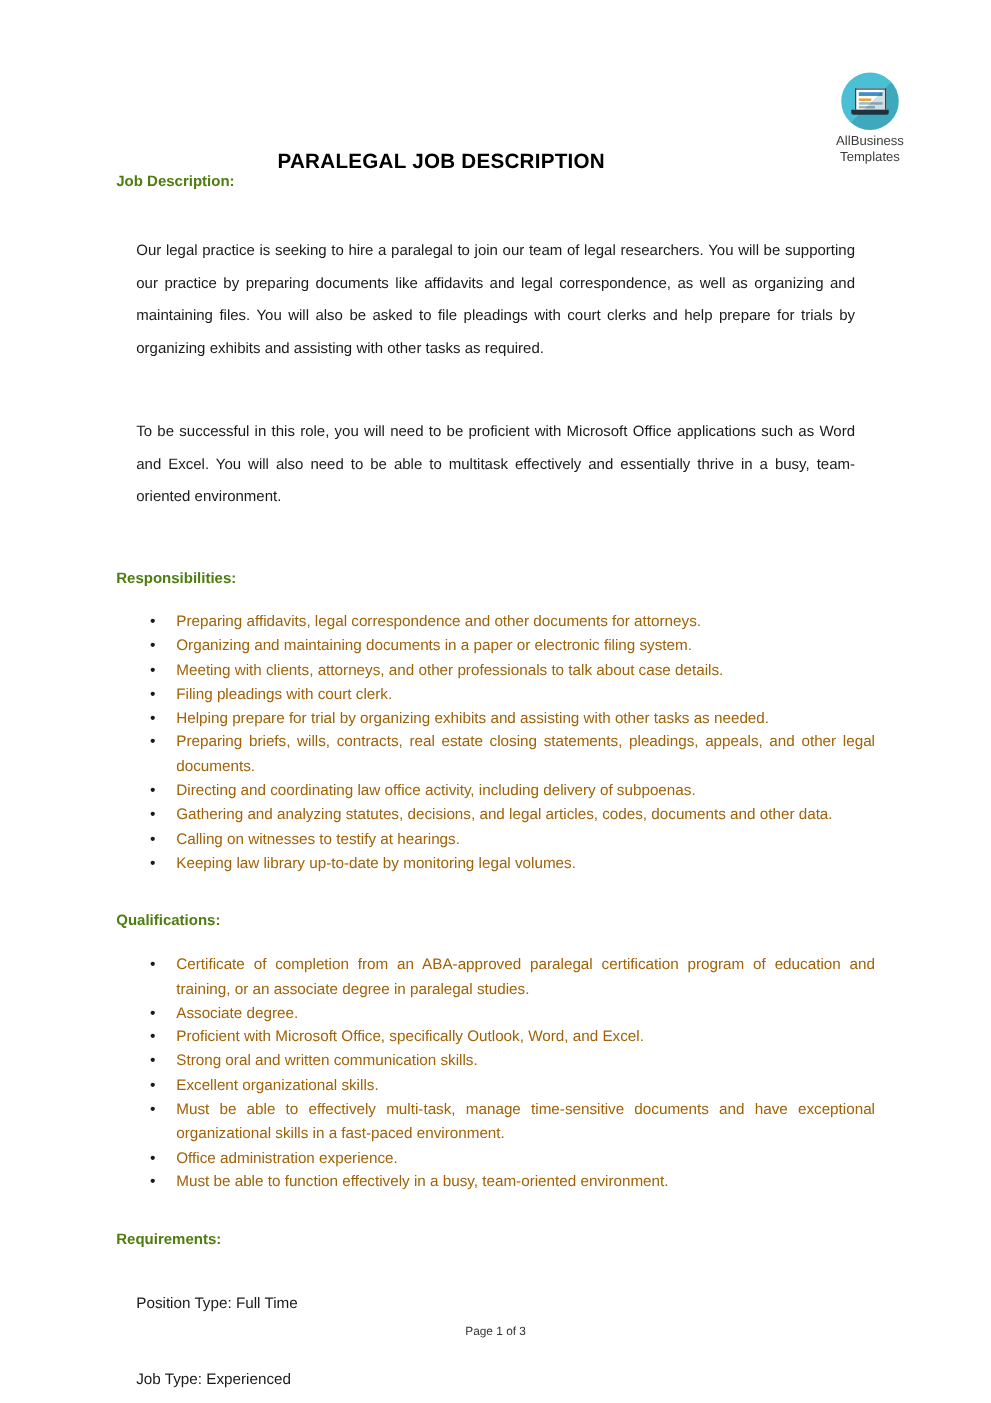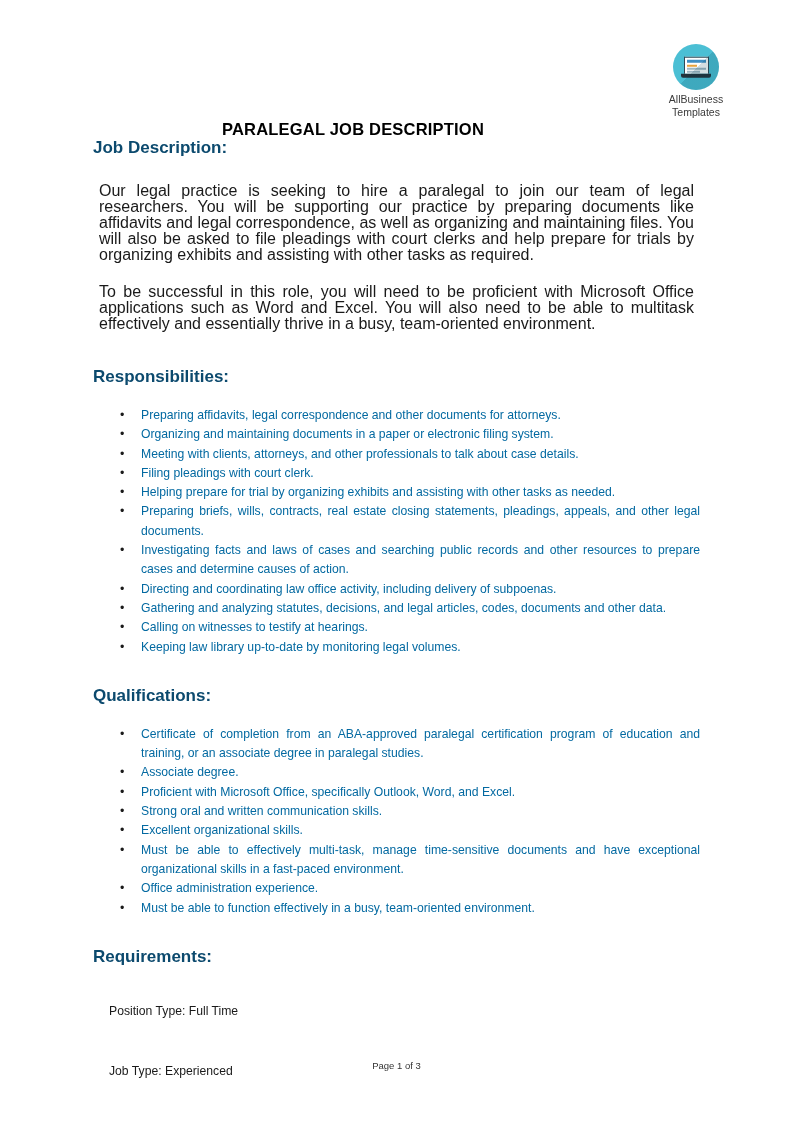--- a/index.html
+++ b/index.html
@@ -22,21 +22,21 @@
     left: 0; top: 0;
     width: 793px;
     height: 1122px;
     overflow: hidden;
   }
 
   
   .logo-block {
     position: absolute;
     left: 655px;
-    top: 44px;
+    top: 58px;
     width: 82px;
     text-align: center;
   }
   .logo-circle {
     width: 46px;
     height: 46px;
     margin: 0 auto;
     border-radius: 50%;
     position: relative;
     overflow: hidden;
@@ -106,46 +106,46 @@
   }
 
   .content {
     position: absolute;
     left: 93px;
     top: 138px;
     width: 607px;
   }
 
   .heading {
-    font-size: 17px;
+    font-size: 12px;
     font-weight: bold;
-    color: #0c4a6e;
+    color: #4d7c0f;
     margin: 0;
   }
 
   .para {
-    font-size: 16px;
-    line-height: 16px;
+    font-size: 12px;
+    line-height: 26px;
     text-align: justify;
-    margin: 6px;
+    margin: 16px;
     color: #1a1a1a;
   }
 
   ul.bullets {
     list-style: none;
     margin: 0;
     padding: 0;
   }
   ul.bullets li {
     position: relative;
     padding-left: 48px;
     font-size: 12.2px;
     line-height: 19.3px;
     text-align: justify;
-    color: #0369a1;
+    color: #a16207;
     margin: 0;
   }
   ul.bullets li::before {
     content: "\2022";
     position: absolute;
     left: 27px;
     top: 0;
     font-size: 12.5px;
     line-height: 19.3px;
     color: #1a1a1a;
@@ -209,21 +209,20 @@
     <div class="spacer-lg"></div>
     <div class="heading">Responsibilities:</div>
     <div class="spacer-md"></div>
     <ul class="bullets">
       <li>Preparing affidavits, legal correspondence and other documents for attorneys.</li>
       <li>Organizing and maintaining documents in a paper or electronic filing system.</li>
       <li>Meeting with clients, attorneys, and other professionals to talk about case details.</li>
       <li>Filing pleadings with court clerk.</li>
       <li>Helping prepare for trial by organizing exhibits and assisting with other tasks as needed.</li>
       <li>Preparing briefs, wills, contracts, real estate closing statements, pleadings, appeals, and other legal documents.</li>
-      <li>Investigating facts and laws of cases and searching public records and other resources to prepare cases and determine causes of action.</li>
       <li>Directing and coordinating law office activity, including delivery of subpoenas.</li>
       <li>Gathering and analyzing statutes, decisions, and legal articles, codes, documents and other data.</li>
       <li>Calling on witnesses to testify at hearings.</li>
       <li>Keeping law library up-to-date by monitoring legal volumes.</li>
     </ul>
 
     <div class="spacer-lg"></div>
     <div class="heading">Qualifications:</div>
     <div class="spacer-md"></div>
     <ul class="bullets">

